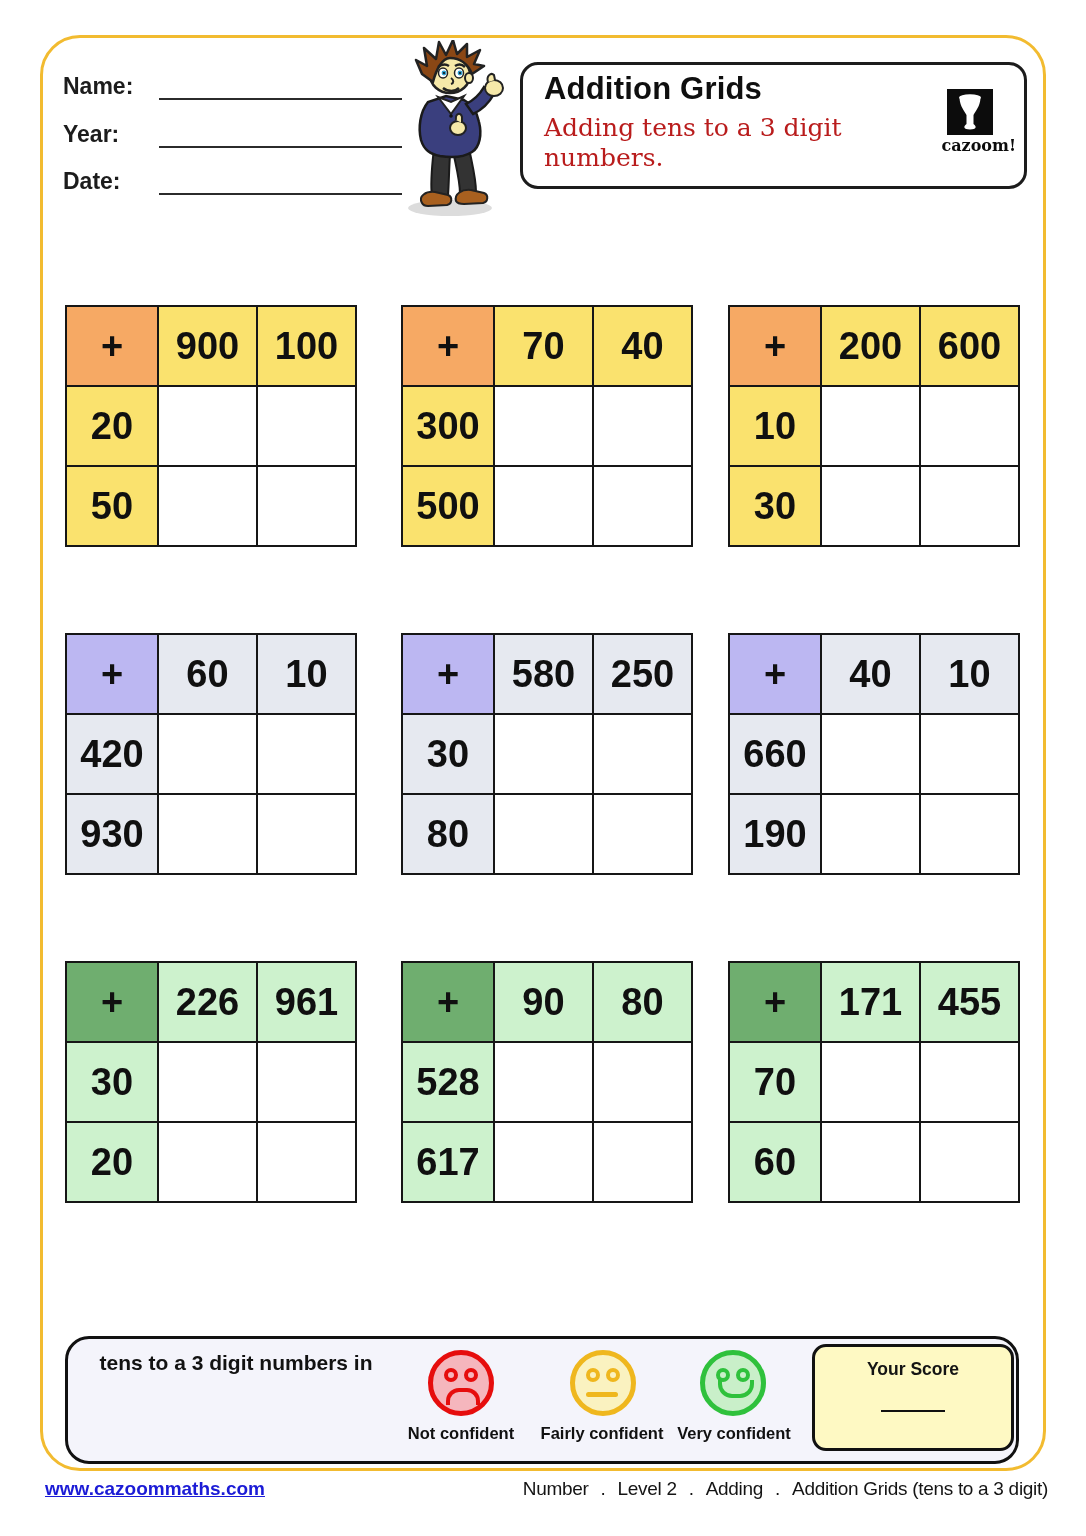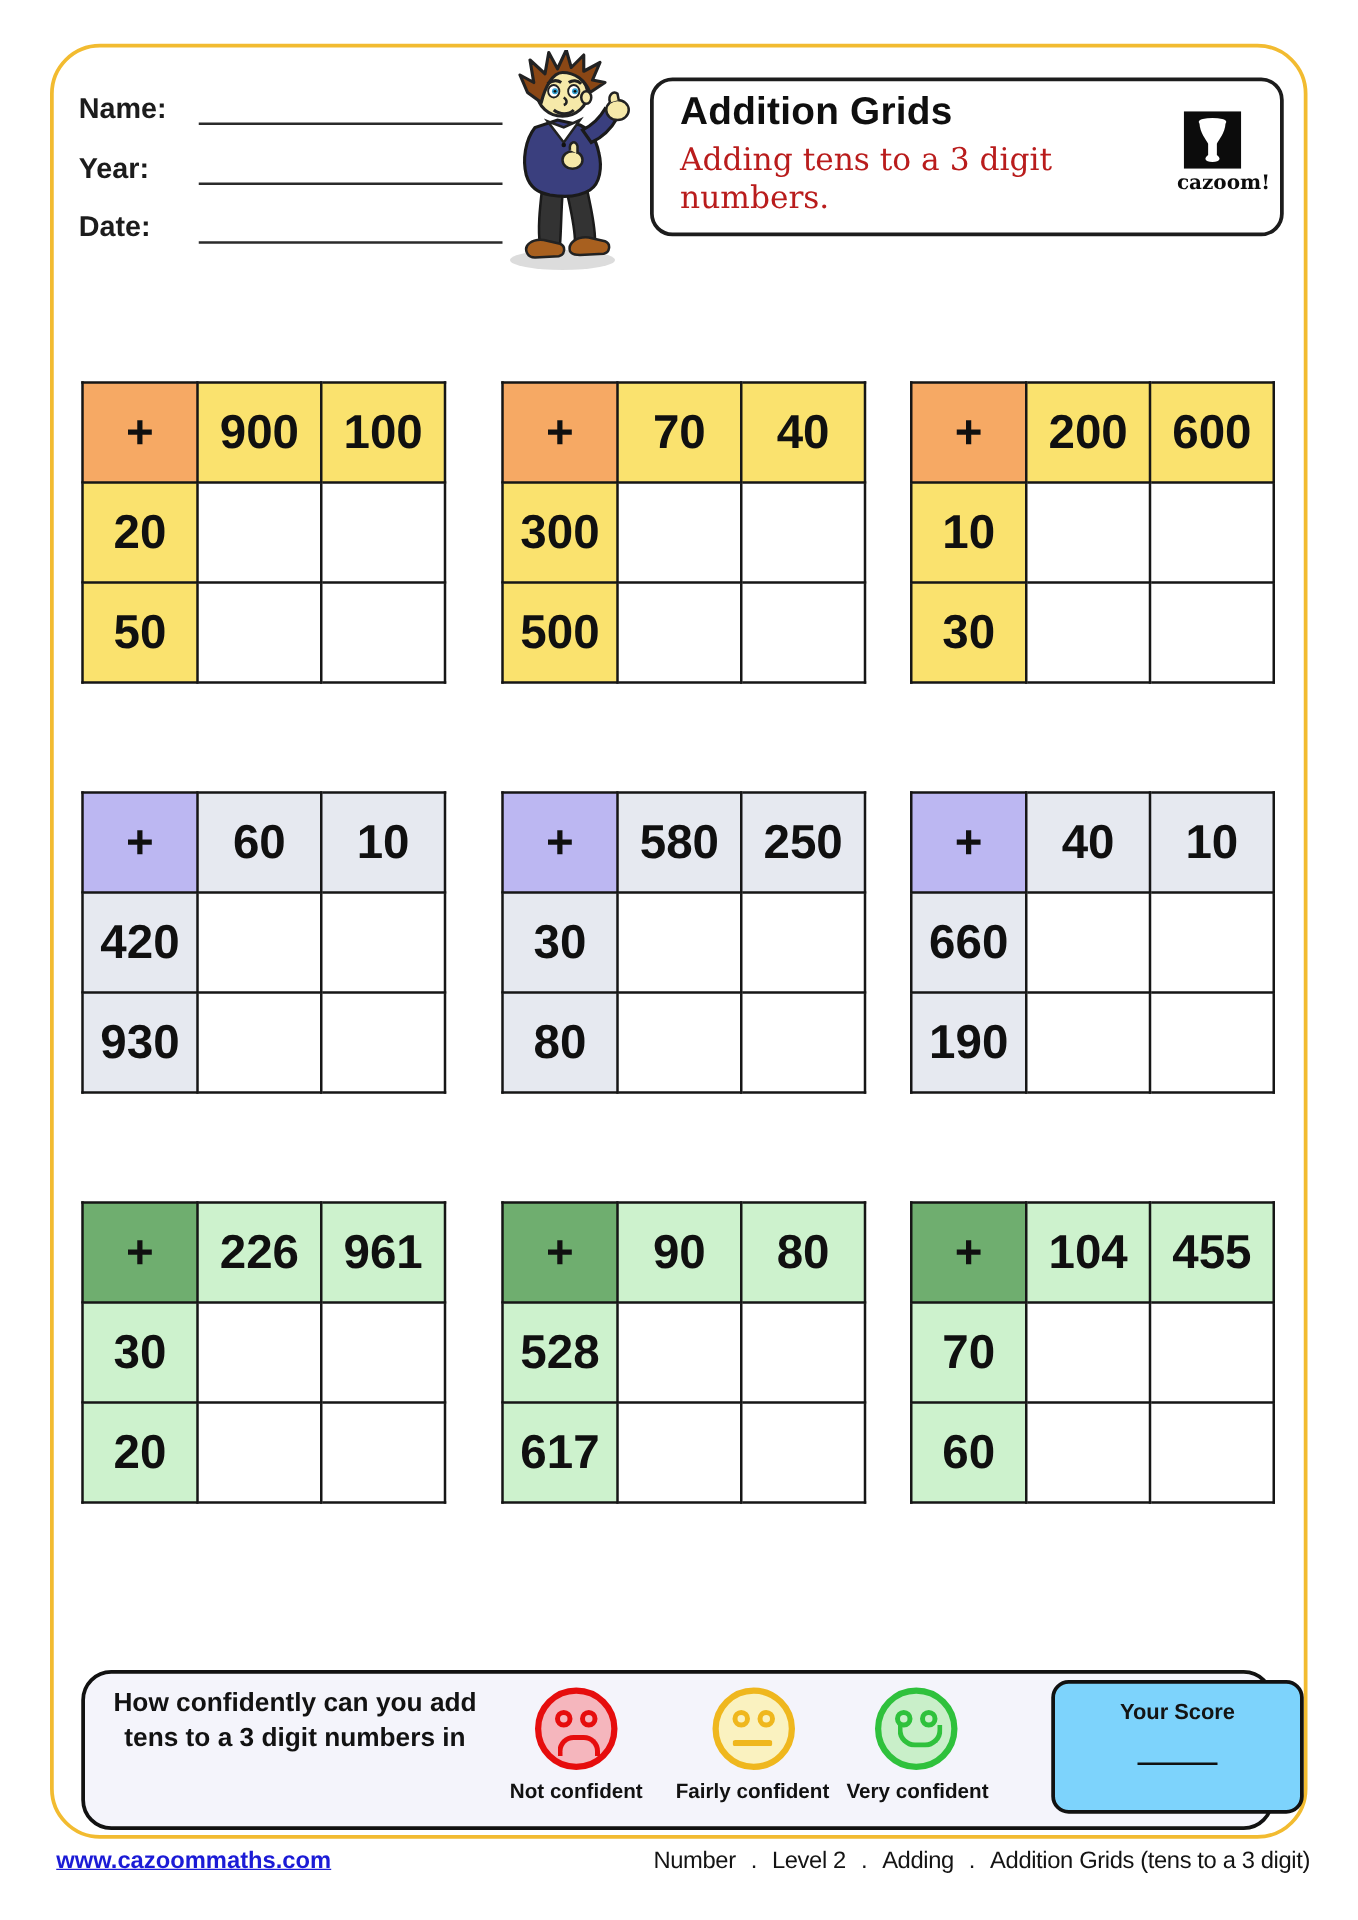--- a/index.html
+++ b/index.html
@@ -54,22 +54,22 @@
   .face.yellow{border-color:#efb71e;background:#faf2c0}
   .face.yellow .eye{border-color:#efb71e}
   .mouth-flat{position:absolute;left:11px;top:37px;width:32px;height:0;
     border-top:5px solid #efb71e;border-radius:3px}
   .face.green{border-color:#2fc13c;background:#c9efc9}
   .face.green .eye{border-color:#2fc13c}
   .mouth-smile{position:absolute;left:13px;top:25px;width:28px;height:14px;
     border:4px solid #2fc13c;border-top:none;border-radius:0 0 14px 14px}
   .face-label{position:absolute;top:1424px;width:160px;text-align:center;
     font-weight:bold;font-size:16.5px;color:#111}
-  .score-box{position:absolute;left:841px;top:1344px;width:196px;height:101px;
-    background:#7dd3fc;border:3px solid #111;border-radius:14px}
+  .score-box{position:absolute;left:812px;top:1344px;width:196px;height:101px;
+    background:#fef9c3;border:3px solid #111;border-radius:14px}
   .score-title{margin-top:12px;text-align:center;font-weight:bold;font-size:17.5px}
   .score-line{width:64px;border-bottom:2.5px solid #111;margin:30px auto 0}
 
   
   .site-link{position:absolute;left:45px;top:1478px;font-size:19px;font-weight:bold;
     color:#1b1bd6;text-decoration:underline;cursor:pointer}
   .breadcrumb{position:absolute;right:38px;top:1478px;font-size:19px;font-weight:normal;
     color:#141414;letter-spacing:-.3px;white-space:nowrap}
   .breadcrumb .sep{padding:0 12px}
 </style>
@@ -335,39 +335,38 @@
 
 <table class="agrid theme-green" style="left:728px;top:961px">
   <colgroup>
       <col style="width:92px">
       <col style="width:99px">
       <col style="width:99px">
     </colgroup>
   <tbody>
       <tr>
     <td class="corner">+</td>
-    <td class="hdr">104</td>
+    <td class="hdr">171</td>
     <td class="hdr">455</td>
   </tr>
   <tr>
     <td class="hdr">70</td>
     <td class="blank"></td>
     <td class="blank"></td>
   </tr>
   <tr>
     <td class="hdr">60</td>
     <td class="blank"></td>
     <td class="blank"></td>
   </tr>
 </tbody>
   </table>
 
 <div class="panel"></div>
 <div class="question">
-  <div>How confidently can you add</div>
   <div>tens to a 3 digit numbers in</div>
 </div>
 
 <div class="face red" style="left:428px">
   <span class="eye l"></span>
   <span class="eye r"></span>
   <span class="mouth-sad"></span>
 </div>
 <div class="face yellow" style="left:570px">
   <span class="eye l"></span>

